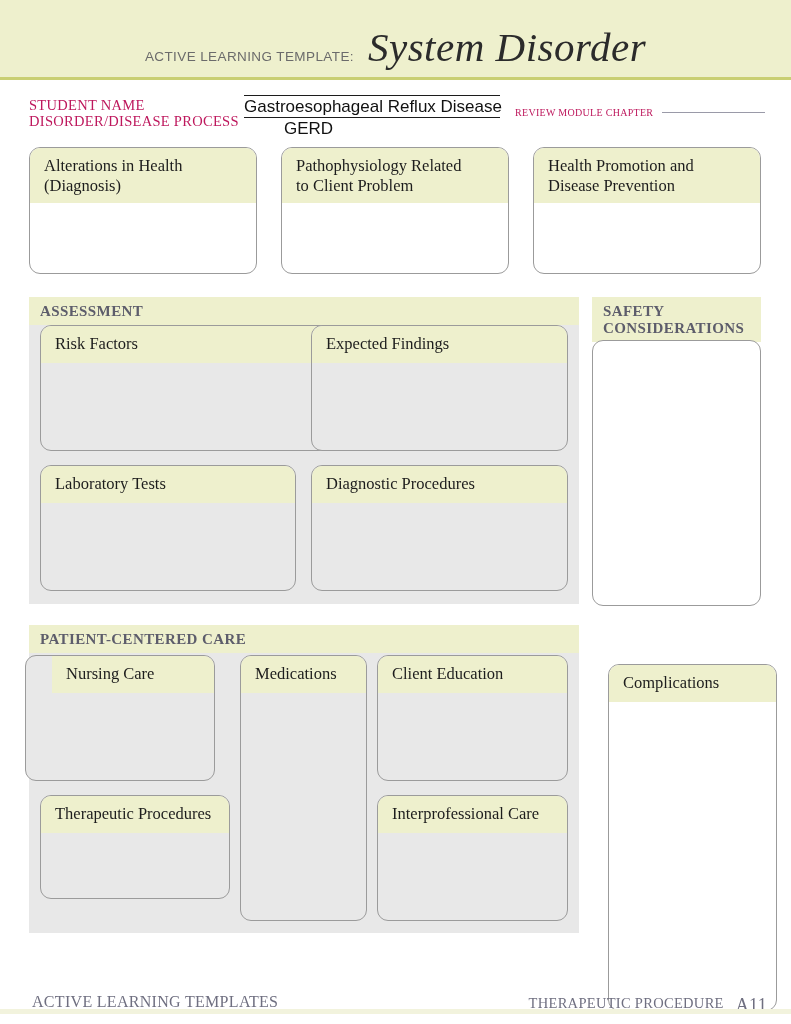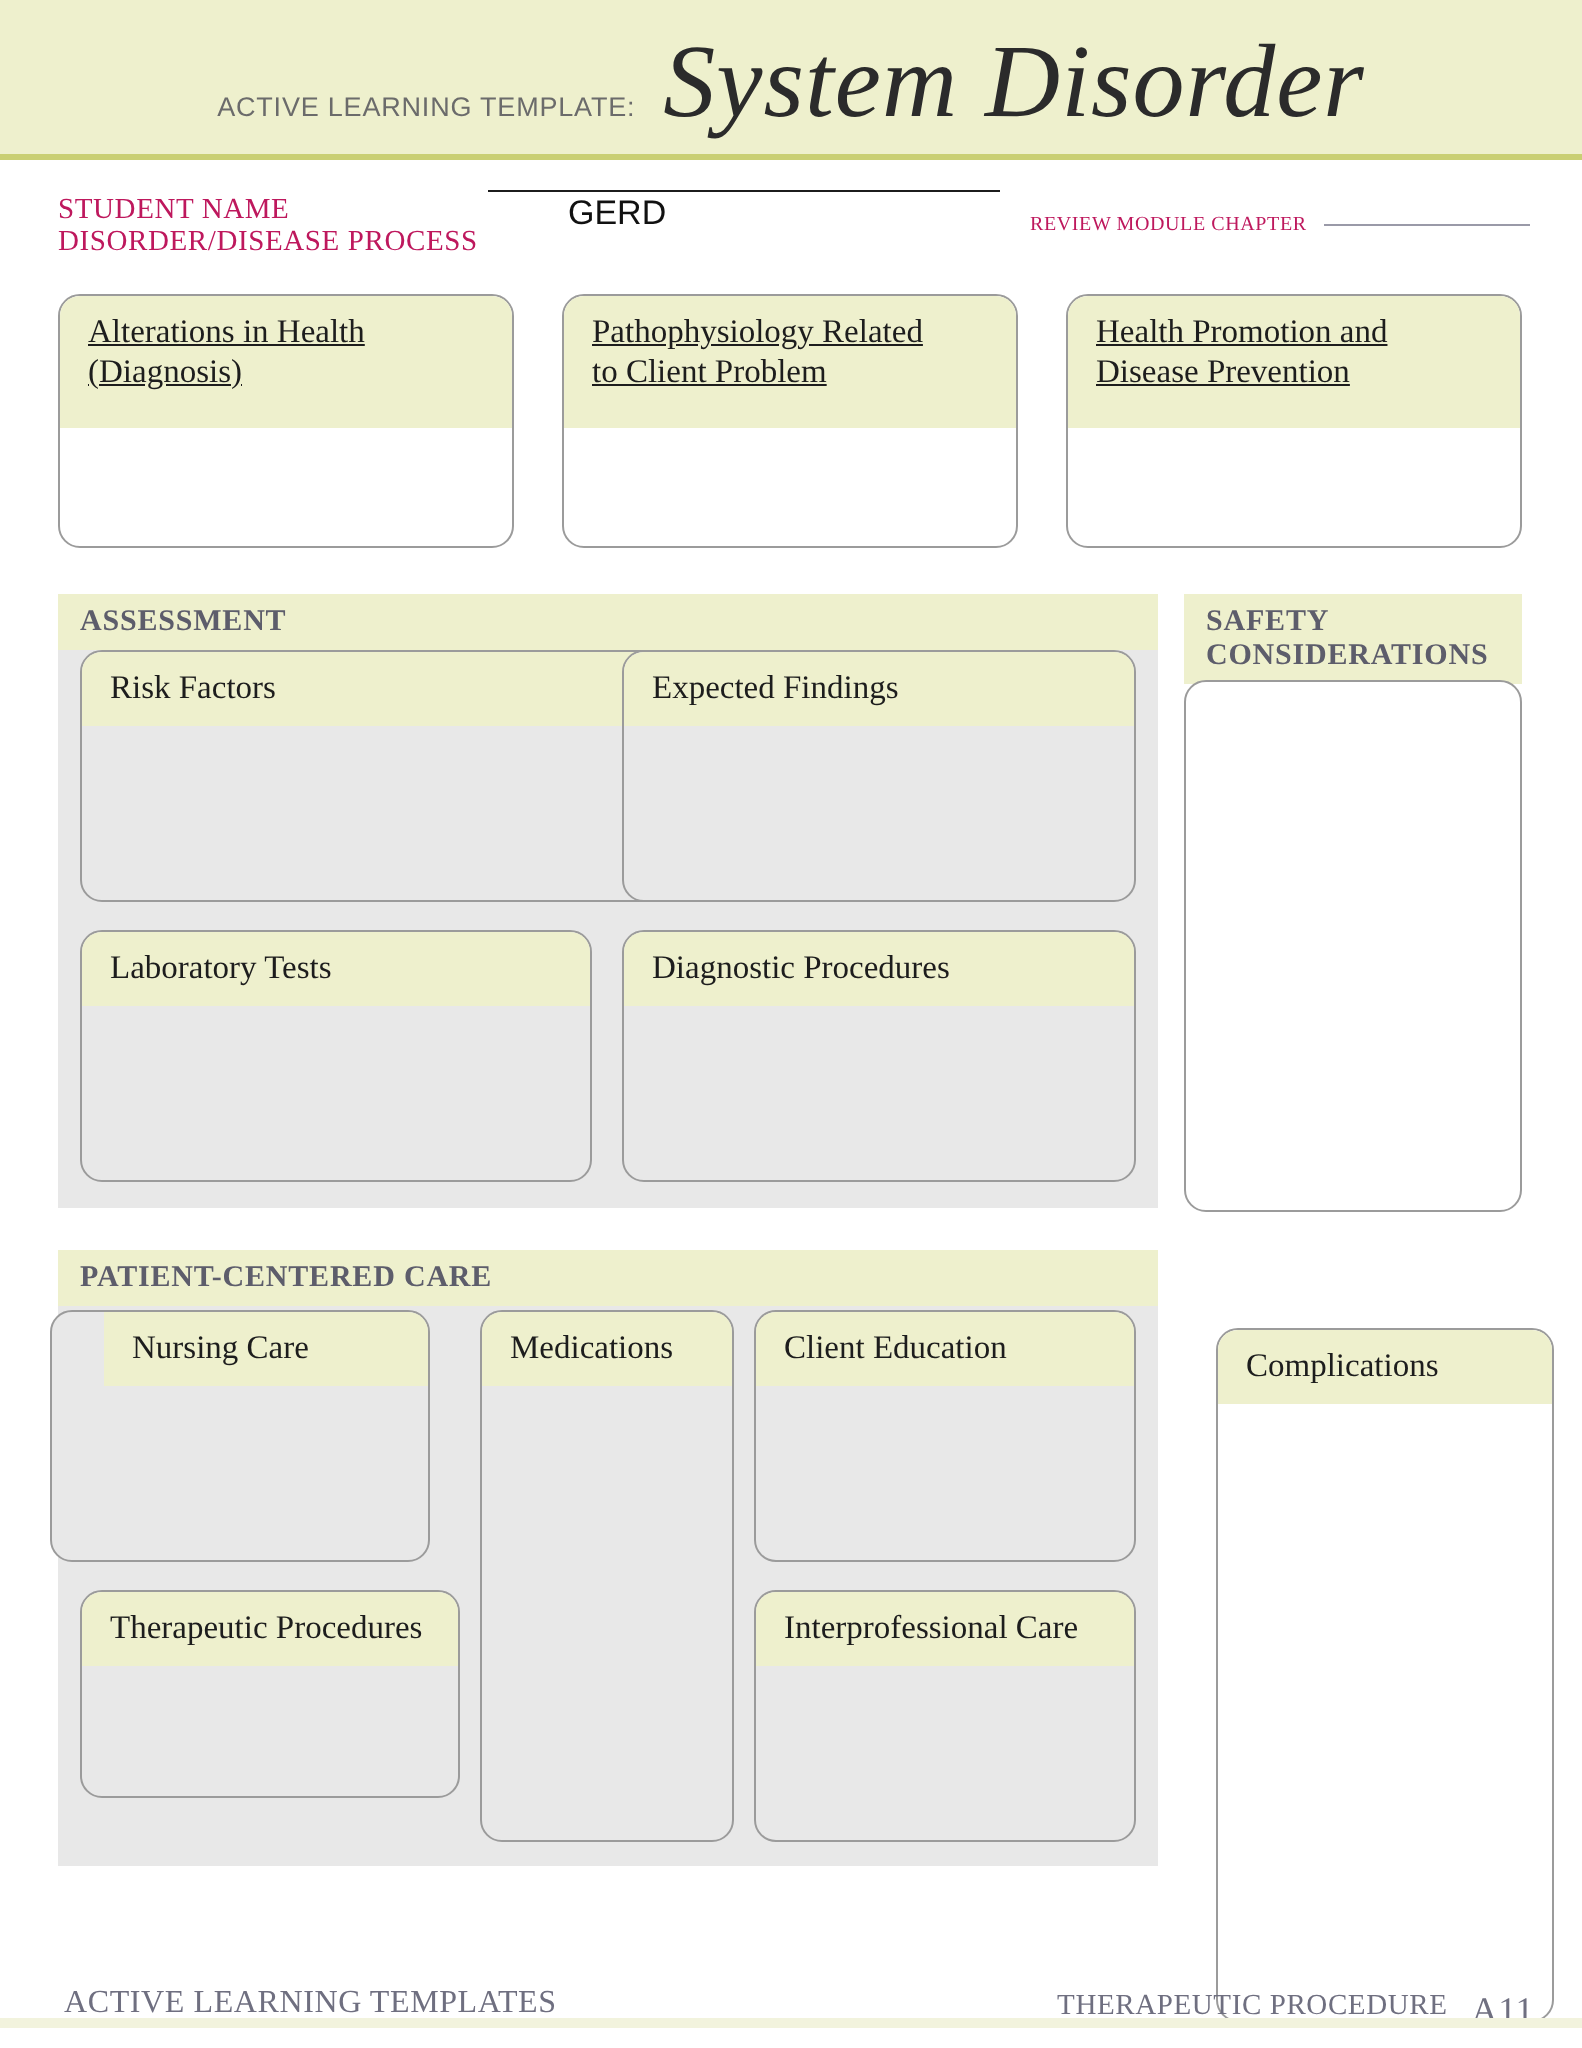--- a/index.html
+++ b/index.html
@@ -36,21 +36,21 @@
     font-family: "Liberation Sans", "DejaVu Sans", sans-serif;
     font-size: 13.5px;
     letter-spacing: 0.4px;
     color: #6b6b6b;
     font-weight: 400;
     padding-bottom: 4px;
   }
   .header-title {
     font-family: "Liberation Serif", "DejaVu Serif", serif;
     font-style: italic;
-    font-size: 52px;
+    font-size: 41px;
     color: #2b2b2b;
     margin-left: 14px;
     letter-spacing: 0.5px;
   }
 
   
   .meta {
     position: absolute;
     left: 0; top: 92px;
     width: 791px;
@@ -130,21 +130,21 @@
   .fbox.shaded { background: #e8e8e8; }
   .fbox > .cap {
     display: block;
     background: #eef0cd;
     font-size: 16.5px;
     color: #1d1d1d;
     padding: 8px 0 9px 14px;
     line-height: 20px;
     white-space: pre-line;
   }
-  .fbox > .cap.two { padding-bottom: 18px; text-decoration: underline; }
+  .fbox > .cap.two { padding-bottom: 7px; }
 
   
   .section {
     position: absolute;
     box-sizing: border-box;
     background: #e8e8e8;
   }
   .section > .sec-head {
     background: #eef0cd;
     font-family: "Liberation Serif", "DejaVu Serif", serif;
@@ -202,20 +202,21 @@
 </div>
 
 <div class="meta">
   <div class="meta-labels">
     <span class="l1">STUDENT NAME</span>
     <span class="l2">DISORDER/DISEASE PROCESS</span>
   </div>
 
   <div class="meta-entry">
     <div class="rule"></div>
+    <span class="val1">Gastroesophageal Reflux Disease</span>
     <span class="val2">GERD</span>
   </div>
 
   <div class="meta-review">
     <span class="rlabel">REVIEW MODULE CHAPTER</span>
     <span class="rline"></span>
   </div>
 </div>
 
 <div class="fbox" style="left:29px; top:147px; width:228px; height:127px;">

